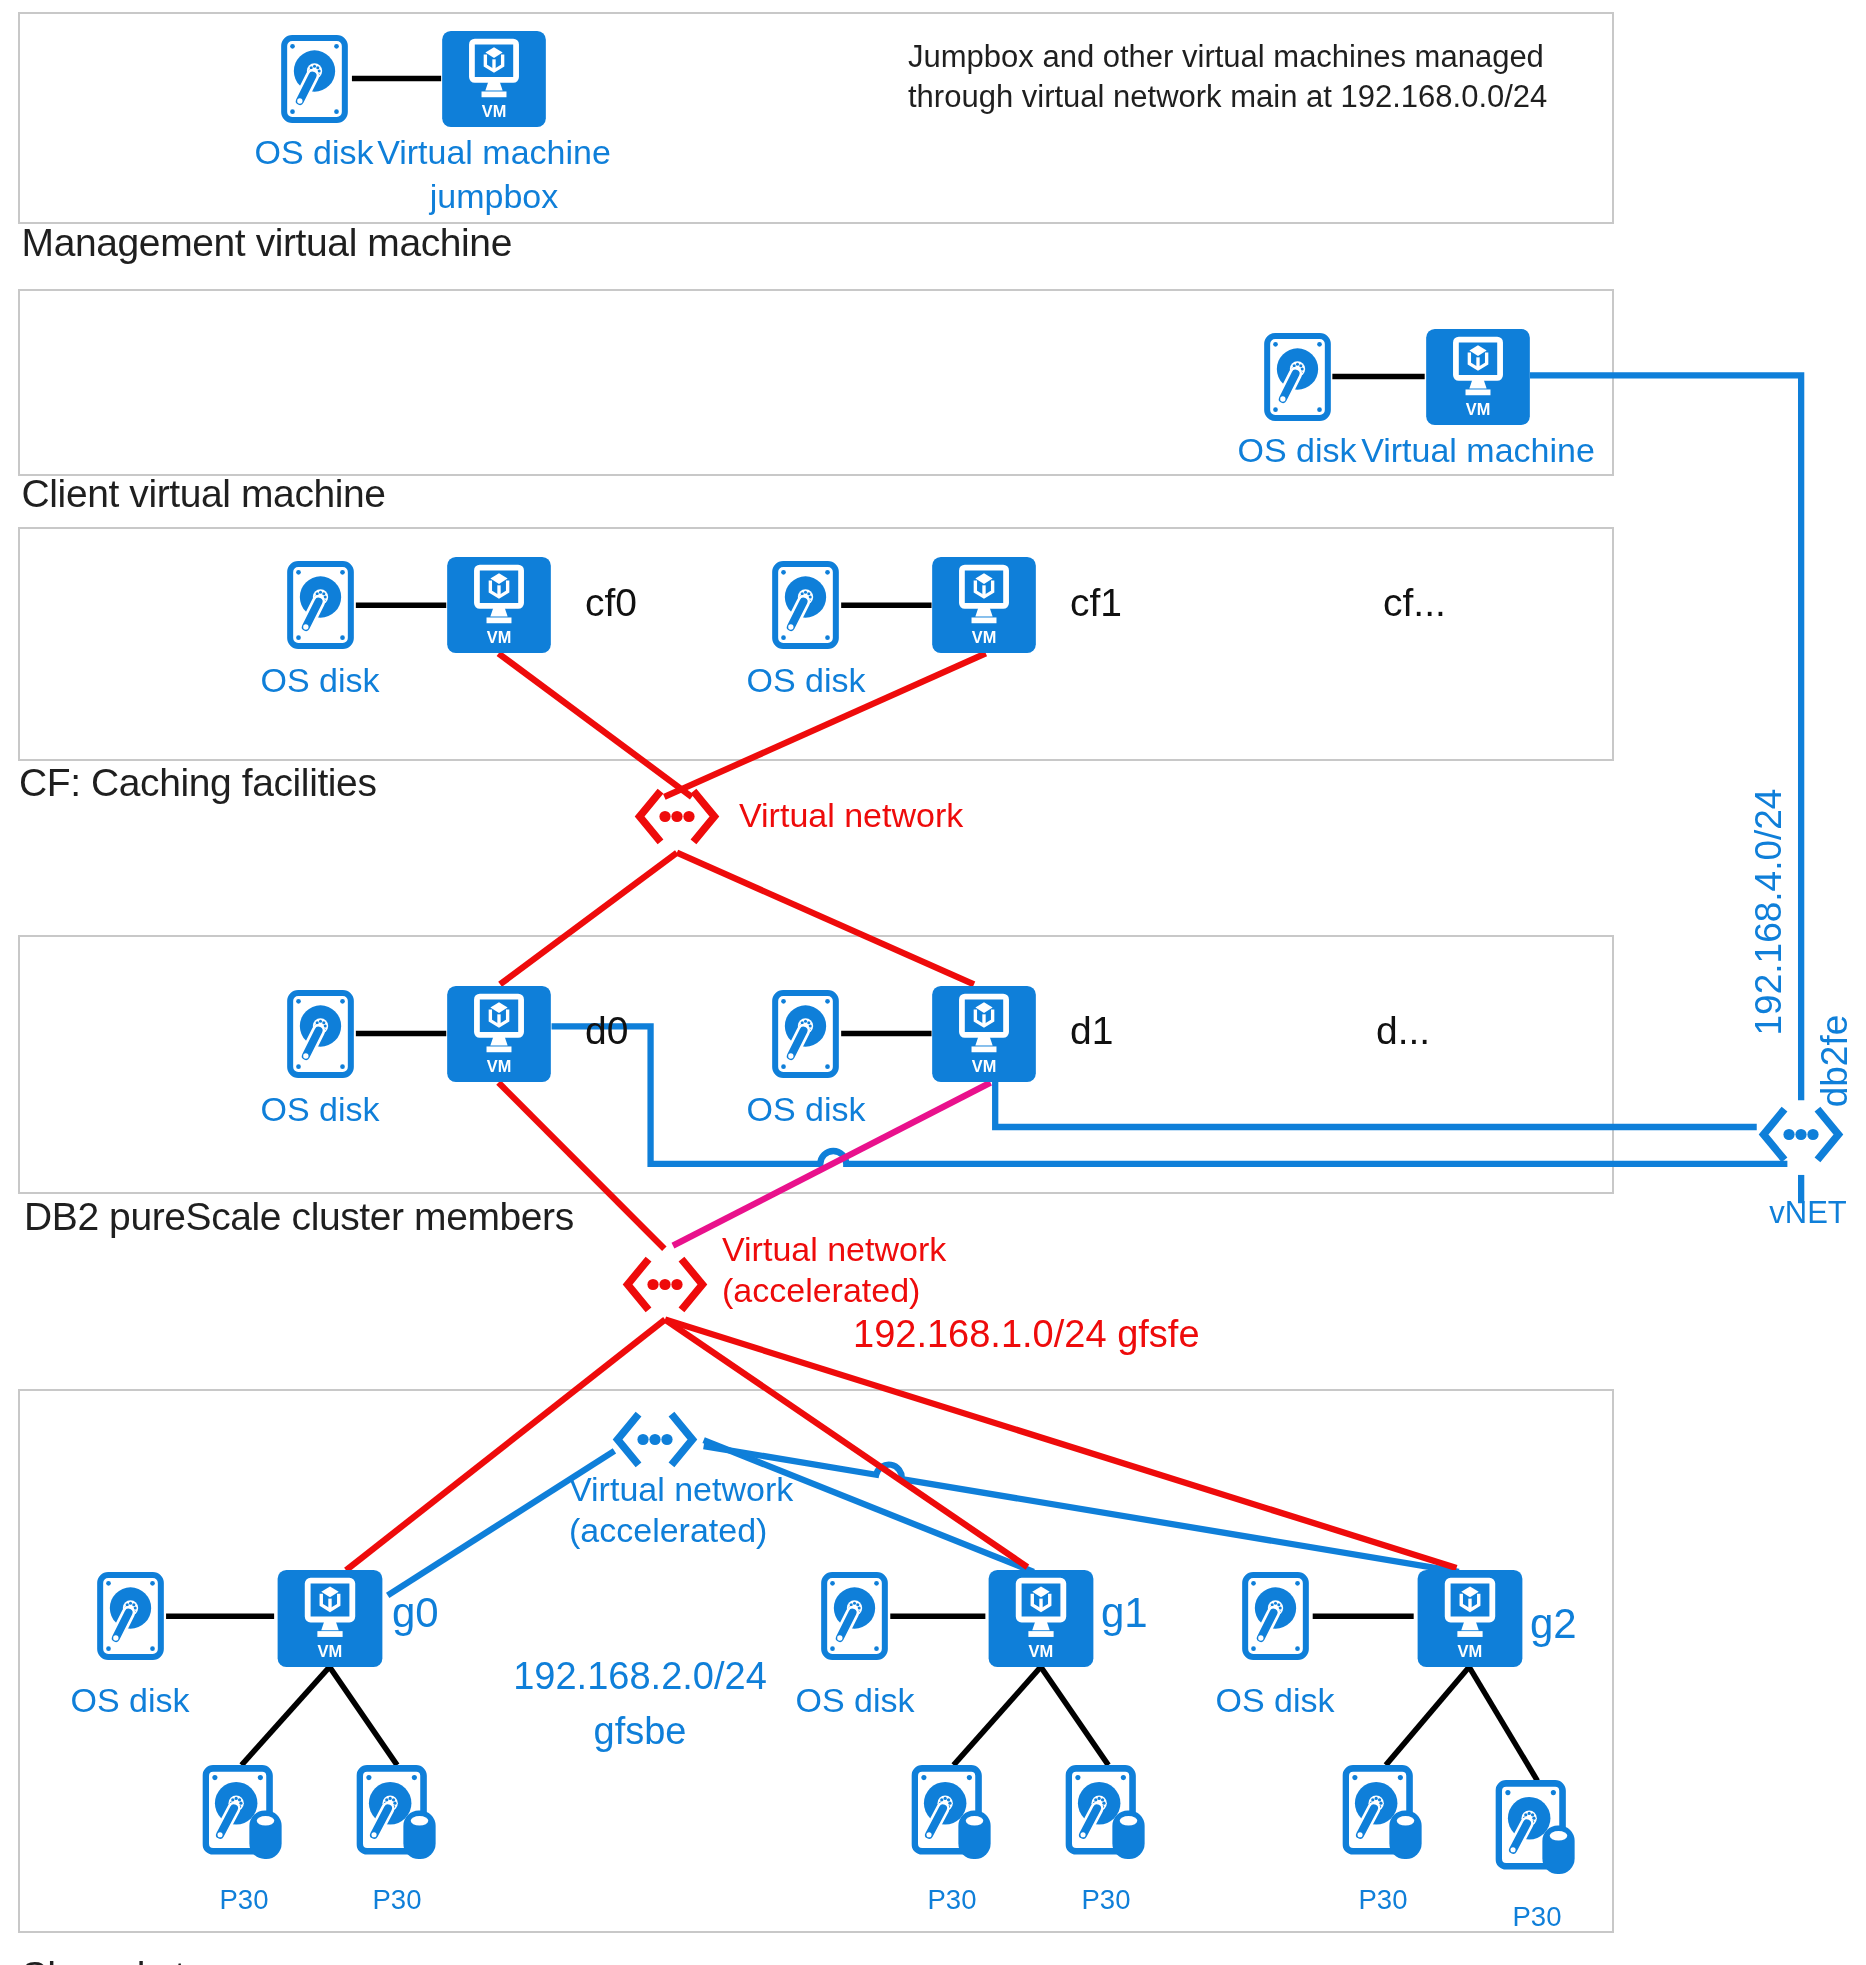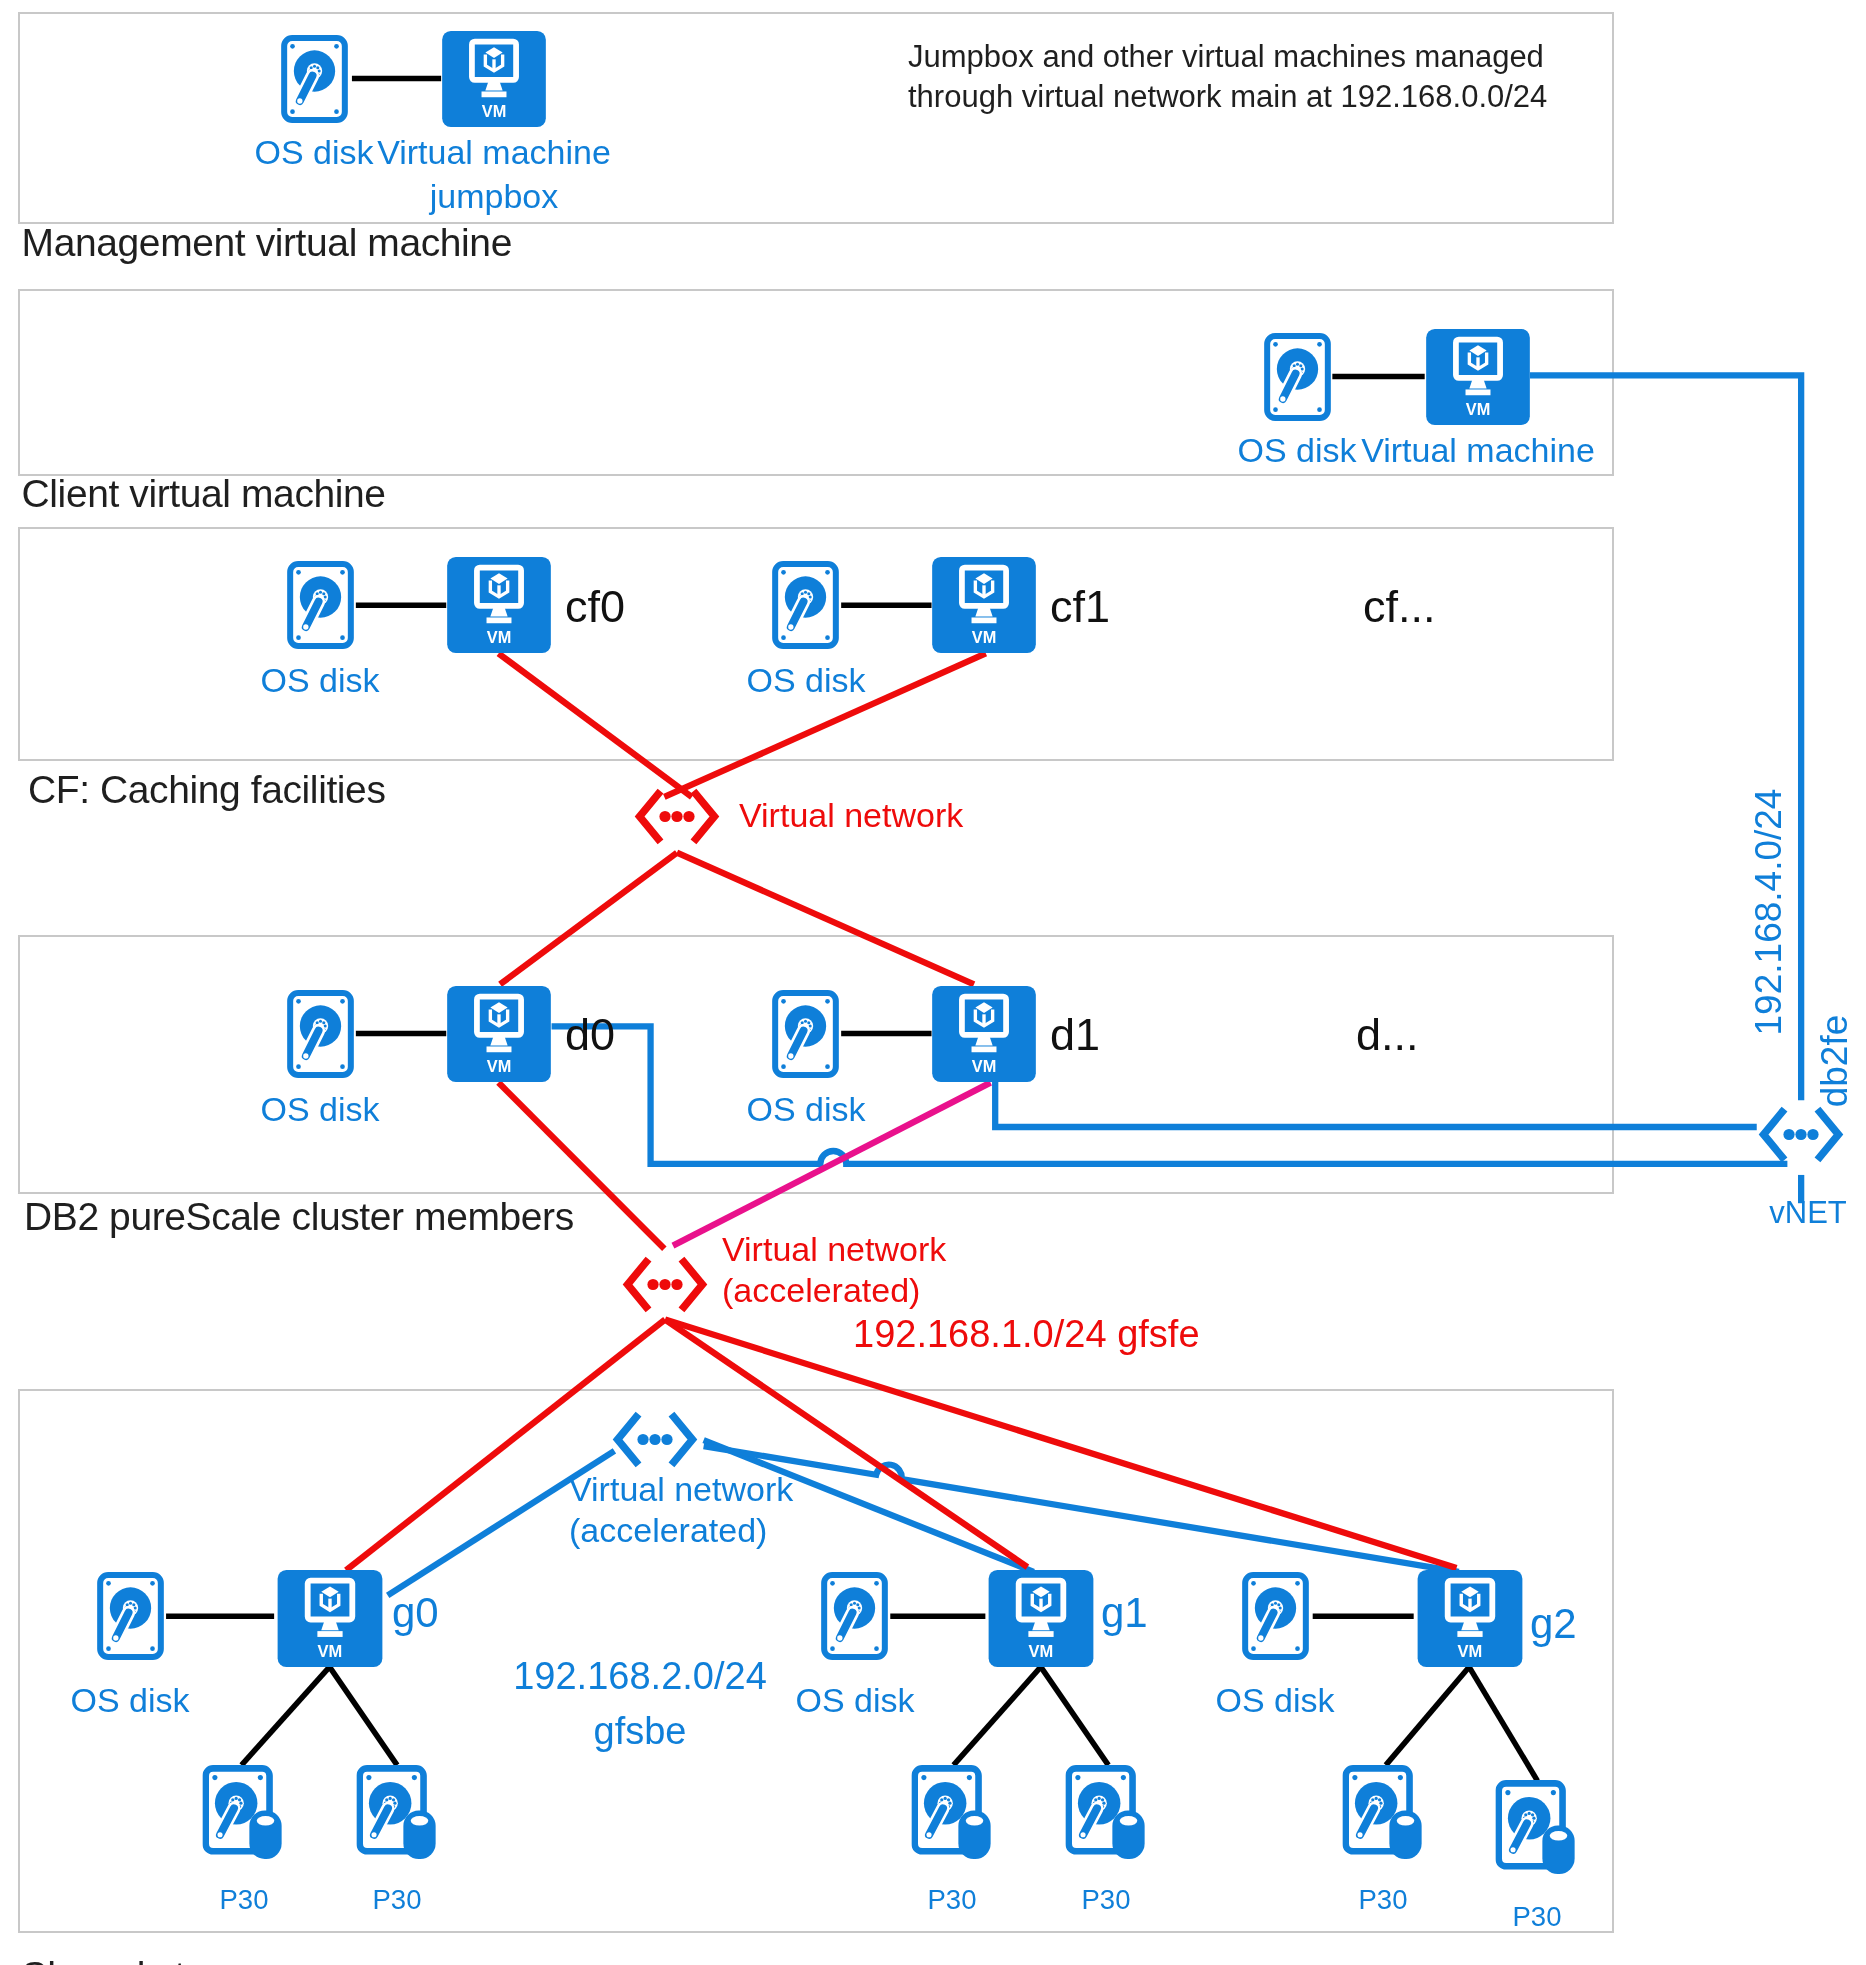--- a/index.html
+++ b/index.html
@@ -6,21 +6,21 @@
   #stage{position:relative;width:1867px;height:2019px;background:#fff;overflow:hidden;
          font-family:"Liberation Sans","DejaVu Sans",sans-serif;}
   .box{position:absolute;border:2.4px solid var(--border);background:transparent;z-index:1;}
   .overlay{position:absolute;left:0;top:0;z-index:2;}
   .icon{position:absolute;z-index:3;}
   .lbl{position:absolute;z-index:4;white-space:nowrap;}
   .sec{font-size:39px;font-weight:300;color:var(--text);letter-spacing:-0.4px;}
   .ann{font-size:31px;font-weight:300;color:var(--text);line-height:1.28;}
   .cap{font-size:34px;color:var(--blue);text-align:center;transform:translateX(-50%);line-height:1.3;}
   .cap span{display:block;}
-  .node{font-size:45px;font-weight:300;color:#111;}
+  .node{font-size:39px;font-weight:300;color:#111;margin-left:20px;}
   .gnode{font-size:42px;font-weight:300;color:var(--blue);}
   .netname{font-size:34px;font-weight:300;line-height:1.22;}
   .netname span{display:block;}
   .red-t{color:var(--red);}
   .blue-t{color:var(--blue);}
   .cidr{font-size:38px;font-weight:300;}
   .center{transform:translateX(-50%);text-align:center;}
   .vert{transform:translate(-50%,-50%) rotate(-90deg);font-size:37px;font-weight:300;color:var(--blue);}
   .ln-black{stroke:#000;stroke-width:14;fill:none;}
   .ln-blue{stroke:var(--blue);stroke-width:16;fill:none;}
@@ -227,21 +227,21 @@
     </svg>
   <svg class="icon vnet-blue" style="left:610px;top:1402px;" width="90" height="75" viewBox="0 0 230 192">
       <use href="#sym-vnet"></use>
     </svg>
   <svg class="icon vnet-blue" style="left:1756px;top:1097px;" width="90" height="75" viewBox="0 0 230 192">
       <use href="#sym-vnet"></use>
     </svg>
 
   <div class="lbl sec" style="left:21.6px;top:221px;">Management virtual machine</div>
   <div class="lbl sec" style="left:21.6px;top:472px;">Client virtual machine</div>
-  <div class="lbl sec" style="left:28px;top:761px;margin-top:7px;">CF: Caching facilities</div>
+  <div class="lbl sec" style="left:19px;top:761px;">CF: Caching facilities</div>
   <div class="lbl sec" style="left:24px;top:1195px;">DB2 pureScale cluster members</div>
   <div class="lbl sec" style="left:21.6px;top:1954px;">Shared storage</div>
 
   <div class="lbl ann" style="left:908px;top:37px;">
     <span style="display:block">Jumpbox and other virtual machines managed</span>
     <span style="display:block">through virtual network main at 192.168.0.0/24</span>
   </div>
 
   <div class="lbl cap" style="left:314px;top:130px;">OS disk</div>
   <div class="lbl cap" style="left:494px;top:130px;">

